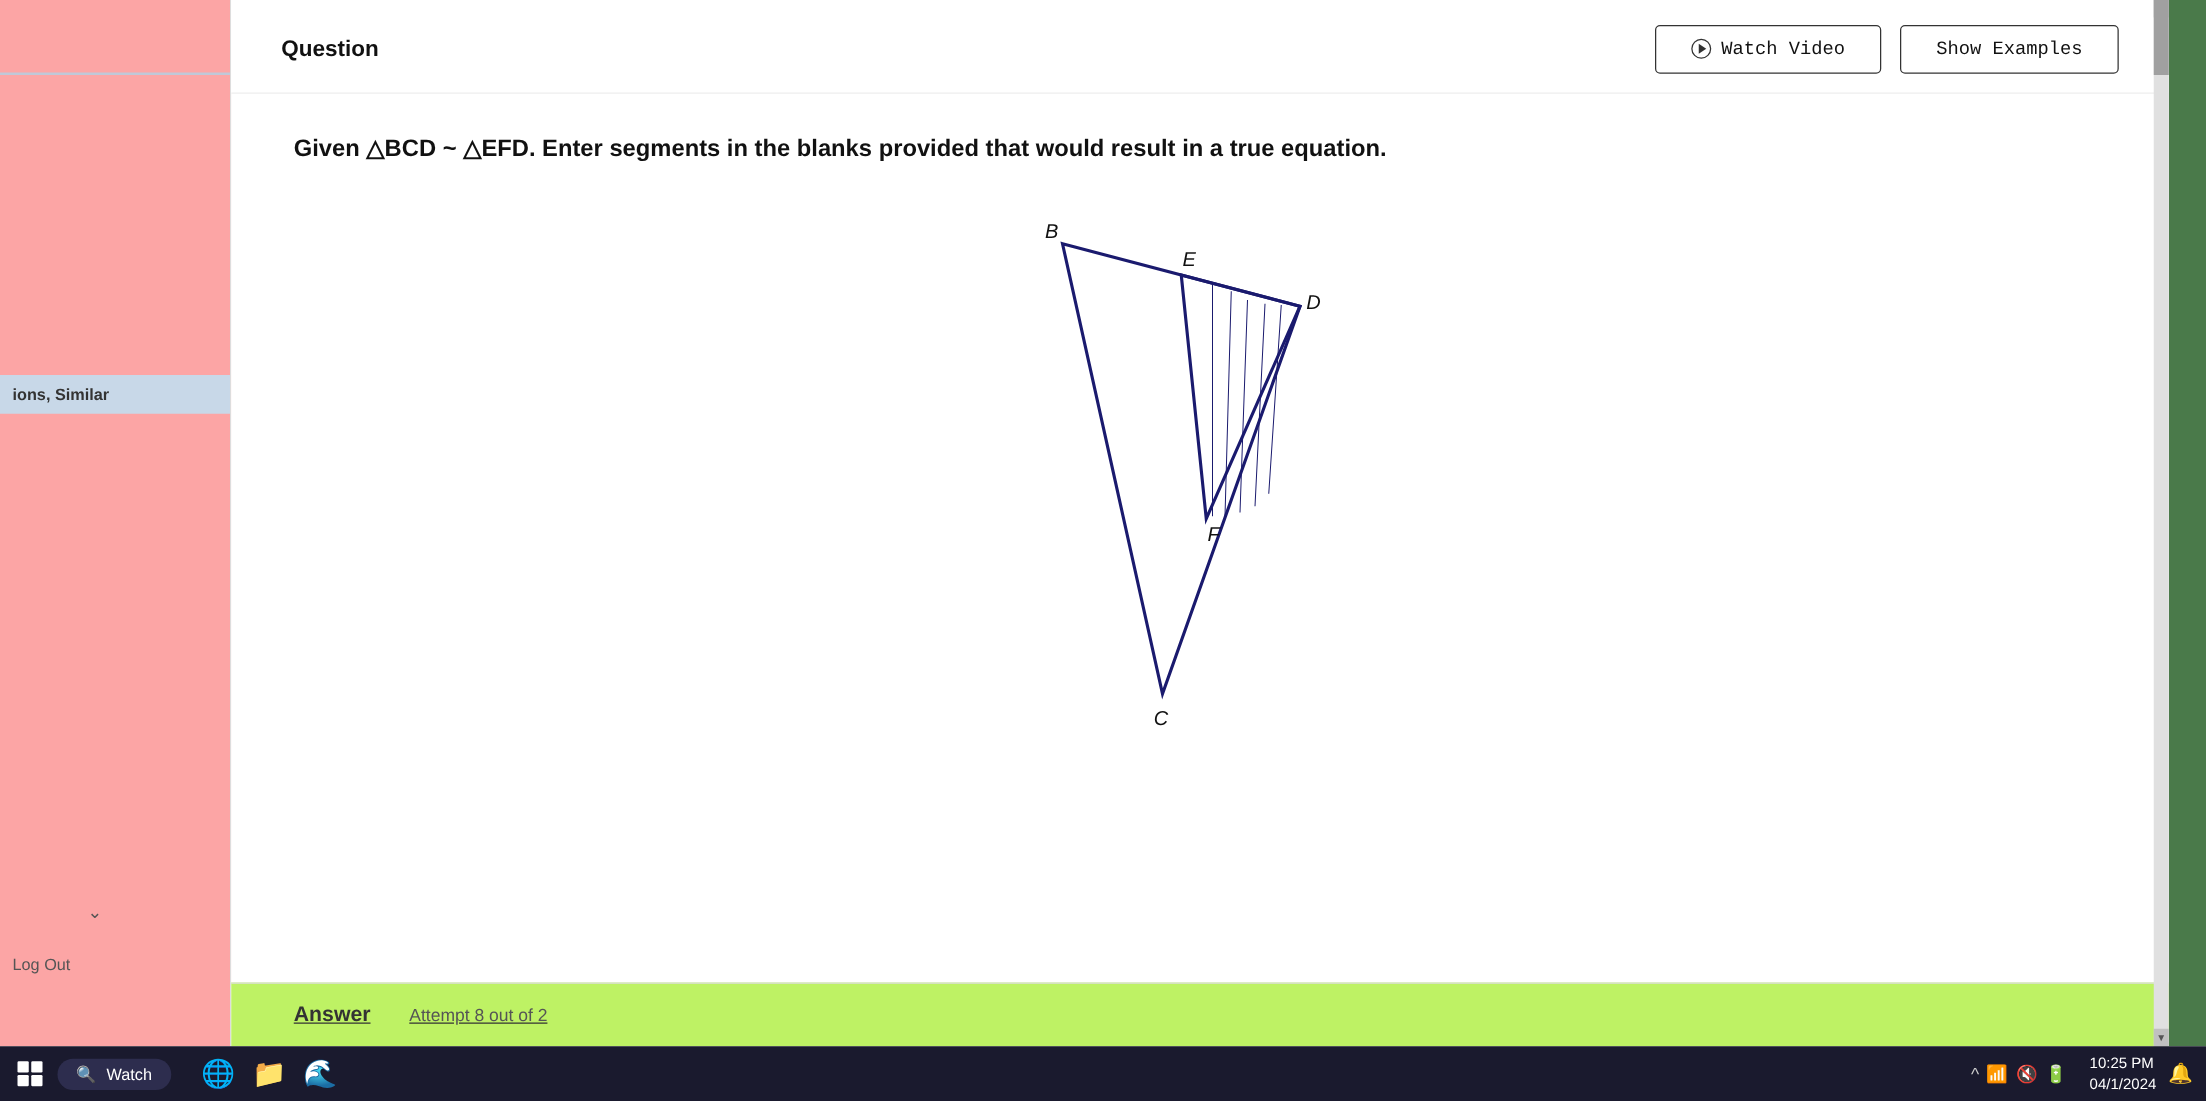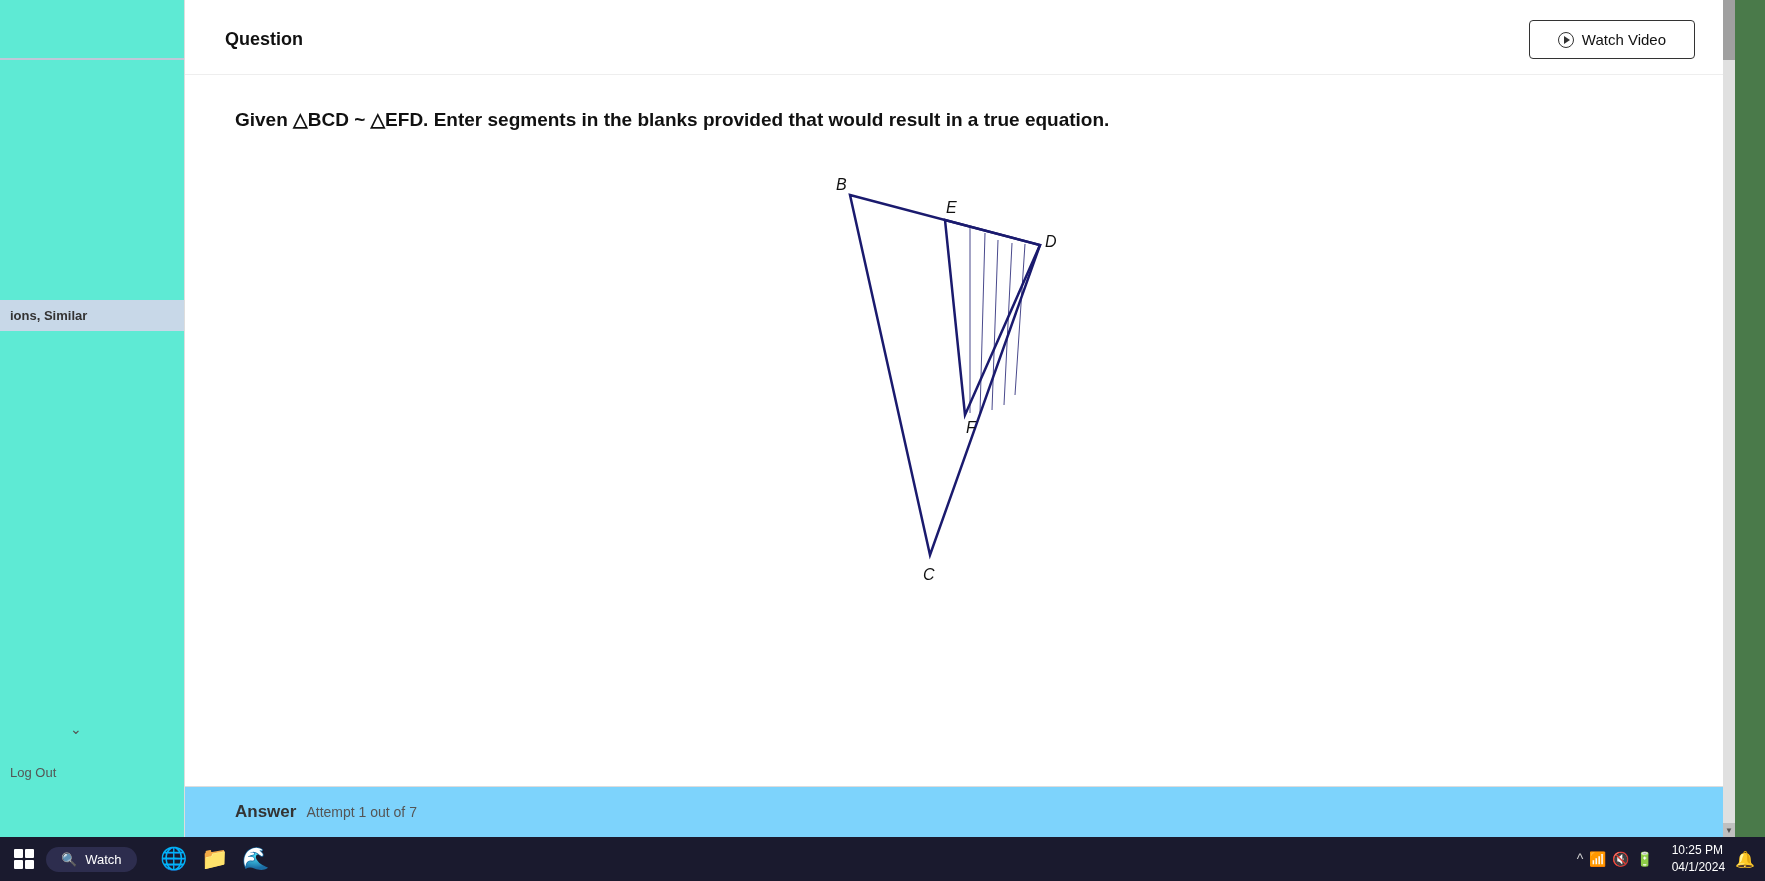--- a/index.html
+++ b/index.html
@@ -16,21 +16,21 @@
     
     .app-container {
       display: flex;
       flex: 1;
       height: calc(881px - 44px);
     }
 
     
     .sidebar {
       width: 185px;
-      background: #5eead4;
+      background: #fca5a5;
       display: flex;
       flex-direction: column;
       border-right: 1px solid #ddd;
       padding-bottom: 20px;
       position: relative;
     }
 
     .sidebar-top {
       height: 60px;
       border-bottom: 2px solid #c0c8d8;
@@ -97,22 +97,22 @@
 
     .btn-outline {
       border: 1.5px solid #333;
       background: #fff;
       padding: 10px 28px;
       font-size: 15px;
       cursor: pointer;
       border-radius: 4px;
       color: #111;
       display: flex;
-      align-items: center;
       gap: 8px;
+      font-family: Liberation Mono, monospace;
     }
 
     .btn-outline .play-icon {
       width: 16px;
       height: 16px;
       border: 1.5px solid #333;
       border-radius: 50%;
       display: flex;
       align-items: center;
       justify-content: center;
@@ -146,26 +146,27 @@
       display: flex;
       justify-content: center;
       align-items: center;
       margin-top: 10px;
     }
 
     
     .answer-bar {
       padding: 15px 50px;
       border-top: 1px solid #ddd;
-      background: #7dd3fc;
+      background: #bef264;
       font-size: 15px;
       color: #333;
       display: flex;
       align-items: center;
-      gap: 10px;
+      gap: 31px;
+      text-decoration: underline;
     }
 
     .answer-label {
       font-weight: bold;
       font-size: 17px;
     }
 
     .attempt-text {
       font-size: 14px;
       color: #555;
@@ -321,20 +322,23 @@
 
   <div class="main-content">
 
     <div class="header-bar">
       <div class="header-left">Question</div>
       <div class="header-right">
         <button class="btn-outline">
           <span class="play-icon"></span>
           <span>Watch Video</span>
         </button>
+        <button class="btn-outline">
+          <span>Show Examples</span>
+        </button>
       </div>
     </div>
 
     <div class="question-area">
       <div class="question-text">
         <span>Given △BCD ~ △EFD. Enter segments in the blanks provided that would result in a true equation.</span>
       </div>
 
       <div class="diagram-container">
         <svg width="380" height="430" viewBox="0 0 380 430">
@@ -357,21 +361,21 @@
 
           <text x="196" y="268" font-size="16" font-family="Arial" fill="#111" font-style="italic">F</text>
 
           <text x="153" y="415" font-size="16" font-family="Arial" fill="#111" font-style="italic">C</text>
         </svg>
       </div>
     </div>
 
     <div class="answer-bar">
       <span class="answer-label">Answer</span>
-      <span class="attempt-text">Attempt 1 out of 7</span>
+      <span class="attempt-text">Attempt 8 out of 2</span>
     </div>
 
     <div class="scrollbar">
       <div class="scrollbar-arrow">▲</div>
       <div class="scrollbar-thumb"></div>
       <div class="scrollbar-arrow scrollbar-arrow-down">▼</div>
     </div>
   </div>
 
   <div class="right-panel"></div>

